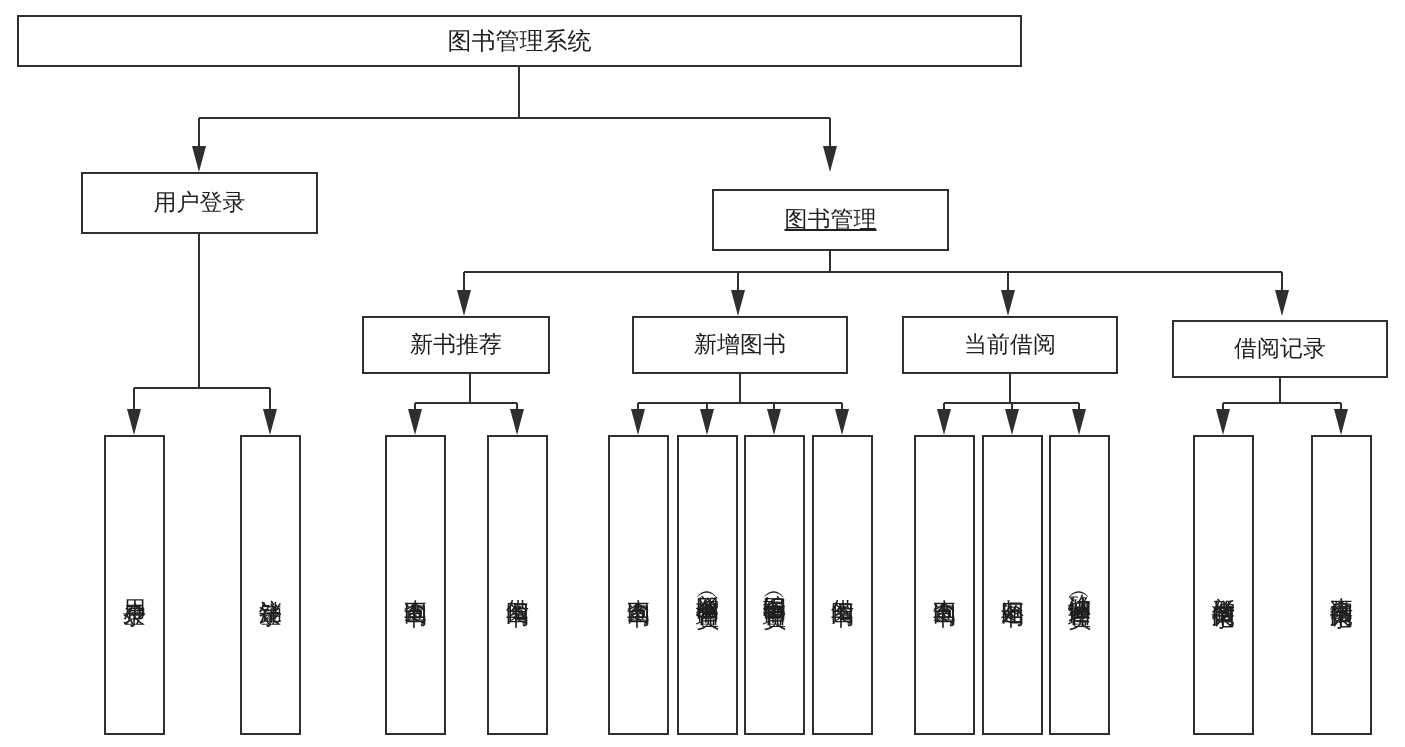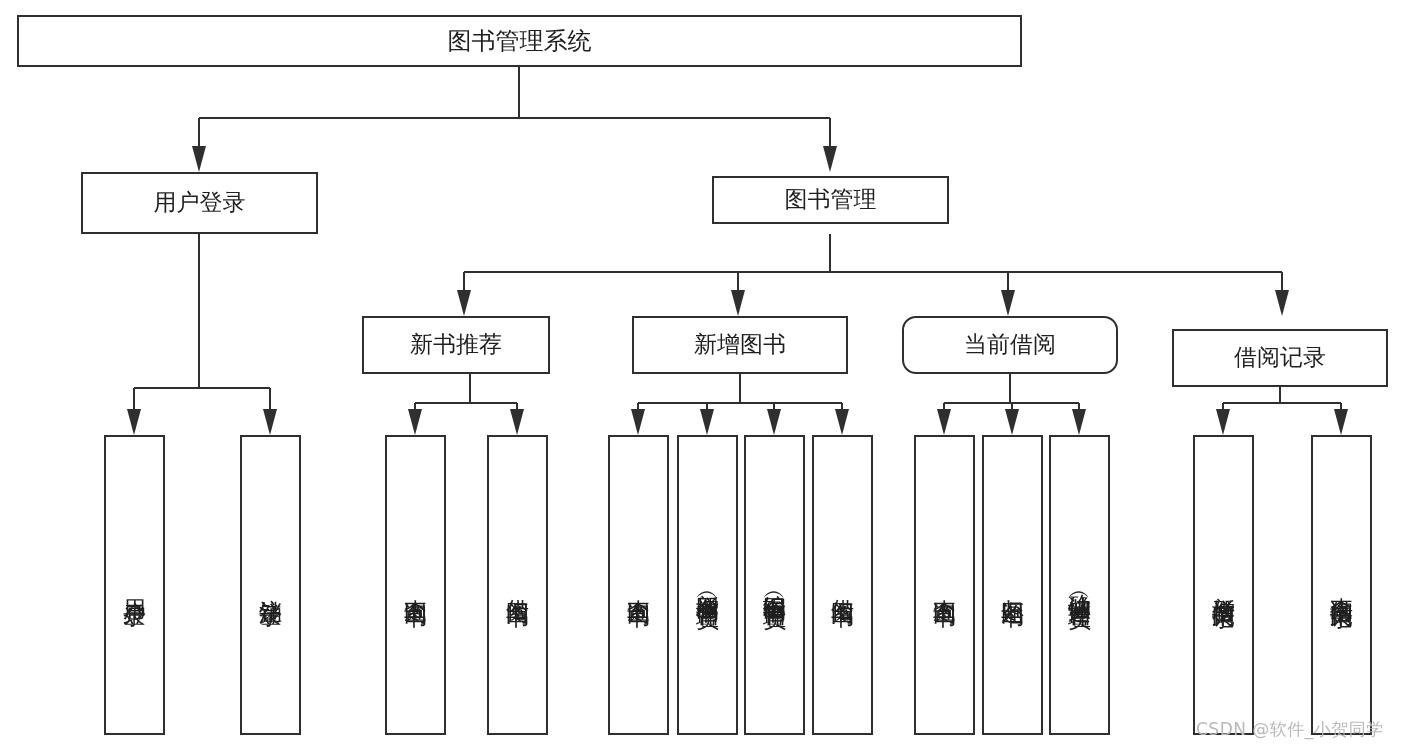--- a/index.html
+++ b/index.html
@@ -126,33 +126,33 @@
       <line x1="1341" y1="403" x2="1341" y2="409" stroke="#2f2f2f" stroke-width="2.6" shape-rendering="crispEdges"></line>
       <path d="M 1334 409 L 1348 409 L 1341 435 Z" fill="#2f2f2f"></path>
     </svg>
   <div id="nodes">
       <div class="node horiz root" style="left: 17px; top: 15px; width: 1005px; height: 52px; border-color: rgb(47, 47, 47);">
         <span>图书管理系统</span>
       </div>
       <div class="node horiz" style="left: 81px; top: 172px; width: 237px; height: 62px; border-color: rgb(47, 47, 47);">
         <span>用户登录</span>
       </div>
-      <div class="node horiz" style="left: 712px; top: 176px; width: 237px; height: 48px; border-color: rgb(47, 47, 47);">
+      <div class="node horiz" style="left: 712px; top: 189px; width: 237px; height: 62px; border-color: rgb(47, 47, 47); text-decoration: underline;">
         <span>图书管理</span>
       </div>
       <div class="node horiz" style="left: 362px; top: 316px; width: 188px; height: 58px; border-color: rgb(47, 47, 47);">
         <span>新书推荐</span>
       </div>
       <div class="node horiz" style="left: 632px; top: 316px; width: 216px; height: 58px; border-color: rgb(47, 47, 47);">
         <span>新增图书</span>
       </div>
-      <div class="node horiz" style="left: 902px; top: 316px; width: 216px; height: 58px; border-color: rgb(47, 47, 47); border-radius: 14px;">
+      <div class="node horiz" style="left: 902px; top: 316px; width: 216px; height: 58px; border-color: rgb(47, 47, 47);">
         <span>当前借阅</span>
       </div>
-      <div class="node horiz" style="left: 1172px; top: 329px; width: 216px; height: 58px; border-color: rgb(47, 47, 47);">
+      <div class="node horiz" style="left: 1172px; top: 320px; width: 216px; height: 58px; border-color: rgb(47, 47, 47);">
         <span>借阅记录</span>
       </div>
       <div class="node vert" style="left: 104px; top: 435px; width: 61px; height: 300px; border-color: rgb(47, 47, 47);">
         <span>用户登录</span>
       </div>
       <div class="node vert" style="left: 240px; top: 435px; width: 61px; height: 300px; border-color: rgb(47, 47, 47);">
         <span>注销登录</span>
       </div>
       <div class="node vert" style="left: 385px; top: 435px; width: 61px; height: 300px; border-color: rgb(47, 47, 47);">
         <span>查询图书</span>
@@ -181,14 +181,13 @@
       <div class="node vert" style="left: 1049px; top: 435px; width: 61px; height: 300px; border-color: rgb(47, 47, 47);">
         <span>确认归还（管理员）</span>
       </div>
       <div class="node vert" style="left: 1193px; top: 435px; width: 61px; height: 300px; border-color: rgb(47, 47, 47);">
         <span>新增借阅记录</span>
       </div>
       <div class="node vert" style="left: 1311px; top: 435px; width: 61px; height: 300px; border-color: rgb(47, 47, 47);">
         <span>查询借阅记录</span>
       </div>
     </div>
-  <div class="watermark" style="left: 1196px; top: 718px; color: rgb(185, 185, 185);">CSDN @软件_小贺同学</div>
 </div>
 
 </body></html>

